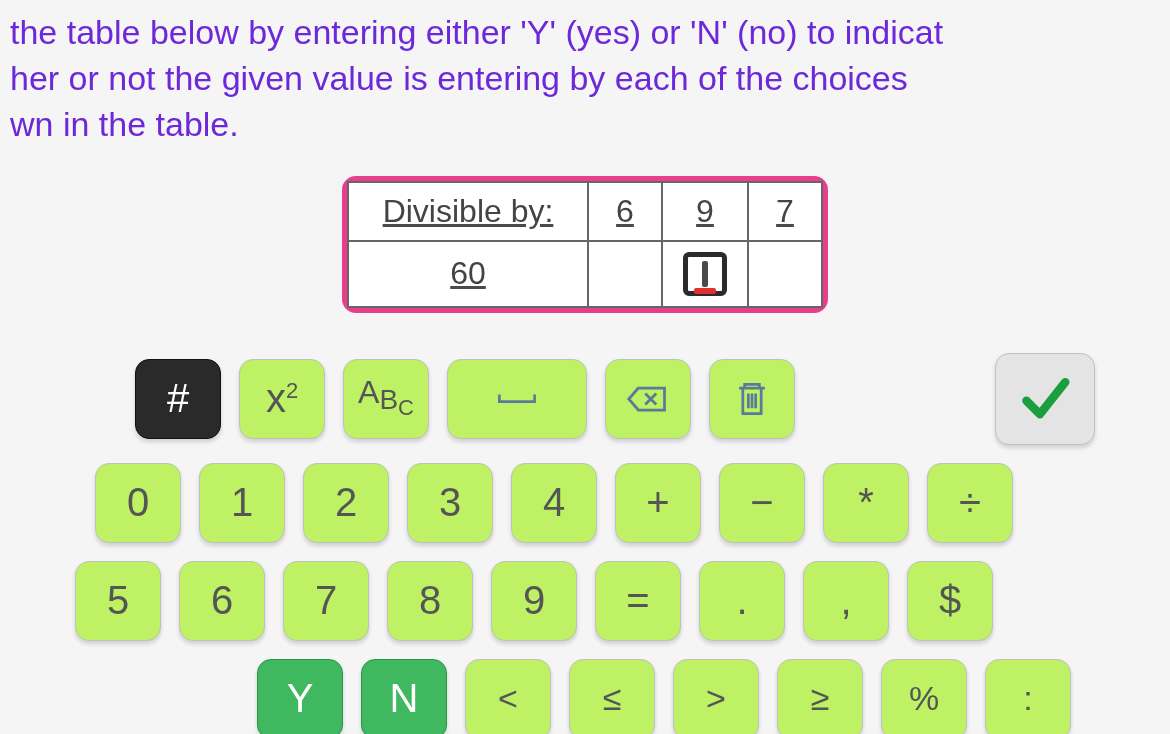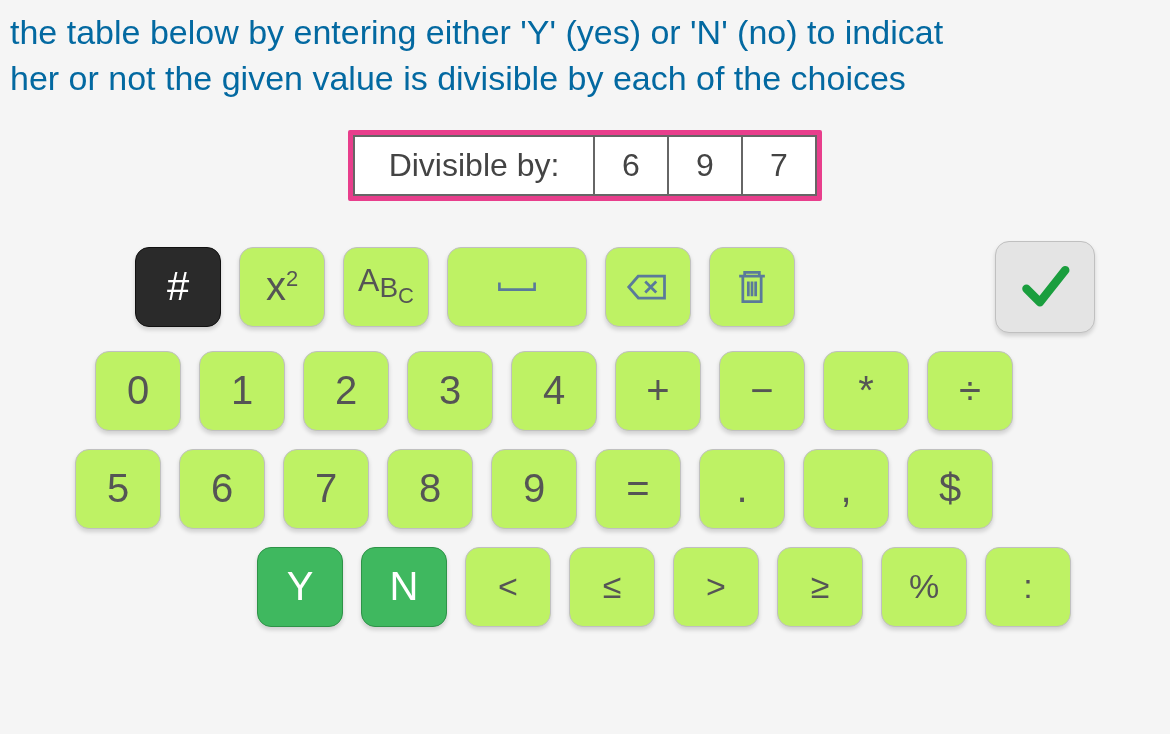--- a/index.html
+++ b/index.html
@@ -7,32 +7,33 @@
       font-family: Arial, Helvetica, sans-serif;
       background: #f5f5f5;
       width: 1170px;
       height: 734px;
       overflow: hidden;
       color: #4a4a4a;
     }
     .instructions {
       font-size: 34px;
       line-height: 1.35;
-      color: #0369a1;
+      color: #6d28d9;
       padding: 10px 12px 0 10px;
     }
     .table-wrap {
       display: flex;
       justify-content: center;
       margin-top: 28px;
     }
     .div-table {
       border: 5px solid #e83e8c;
-      border-radius: 2px;
+      border-radius: 14px;
       background: #fff;
+      text-decoration: underline;
     }
     .div-table table {
       border-collapse: collapse;
     }
     .div-table td {
       border: 2px solid #666;
       text-align: center;
       font-size: 32px;
       color: #444;
       padding: 10px 20px;
@@ -127,33 +128,44 @@
     }
     .abc-label .a { font-size: 32px; position: relative; top:-6px;}
     .abc-label .b { font-size: 28px; }
     .abc-label .c { font-size: 22px; position:relative; top:6px;}
   </style>
 </head>
 <body>
 
 <div class="instructions">
   <div> the table below by entering either 'Y' (yes) or 'N' (no) to indicat</div>
-  <div>her or not the given value is divisible by each of the choices</div>
+  <div>her or not the given value is entering by each of the choices</div>
+  <div>wn in the table.</div>
 </div>
 
 <div class="table-wrap">
   <div class="div-table">
     <table>
       <tbody>
           <tr>
         <td class="hdr">Divisible by:</td>
         <td class="col">6</td>
         <td class="col">9</td>
         <td class="col">7</td>
       </tr>
+      <tr>
+        <td class="hdr">60</td>
+        <td class="col"><span></span></td>
+        <td class="col cursor-cell">
+          <div class="cursor-box">
+            <div class="cursor-inner"></div>
+          </div>
+        </td>
+        <td class="col"><span></span></td>
+      </tr>
     </tbody>
       </table>
   </div>
 </div>
 
 <div class="keypad">
 
   <div class="keypad-row row1">
     <div class="key dark">
       <span>#</span>

